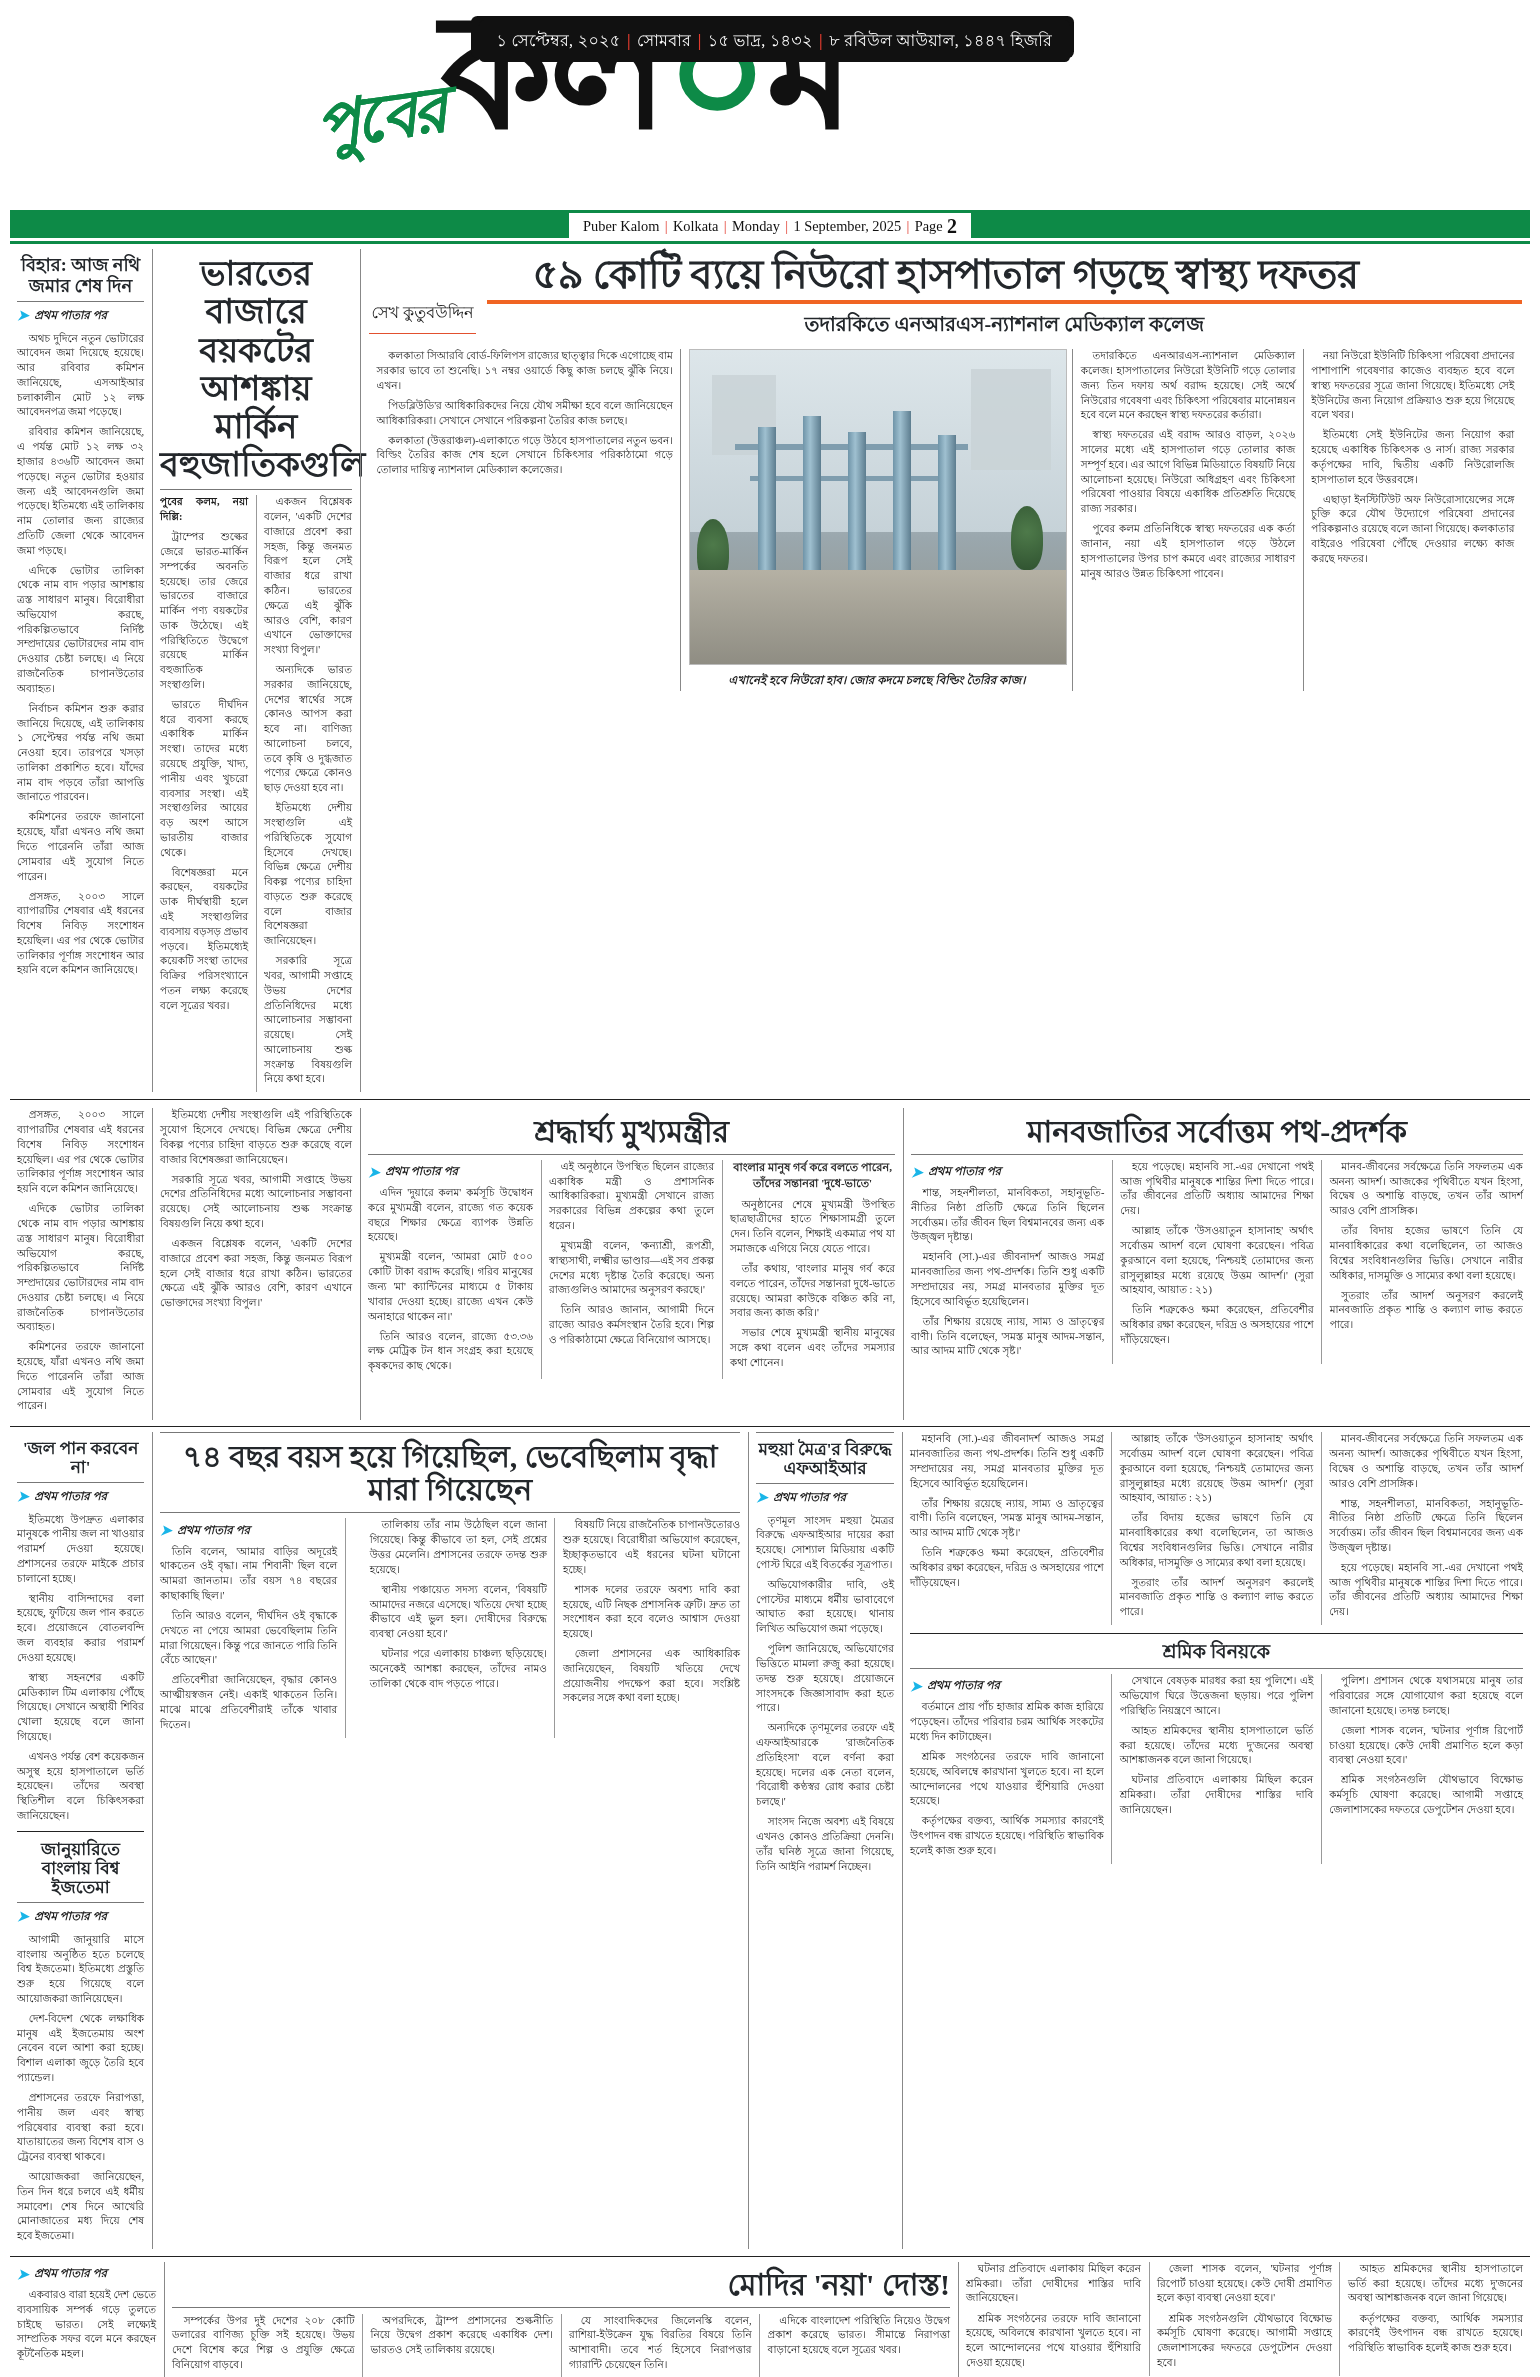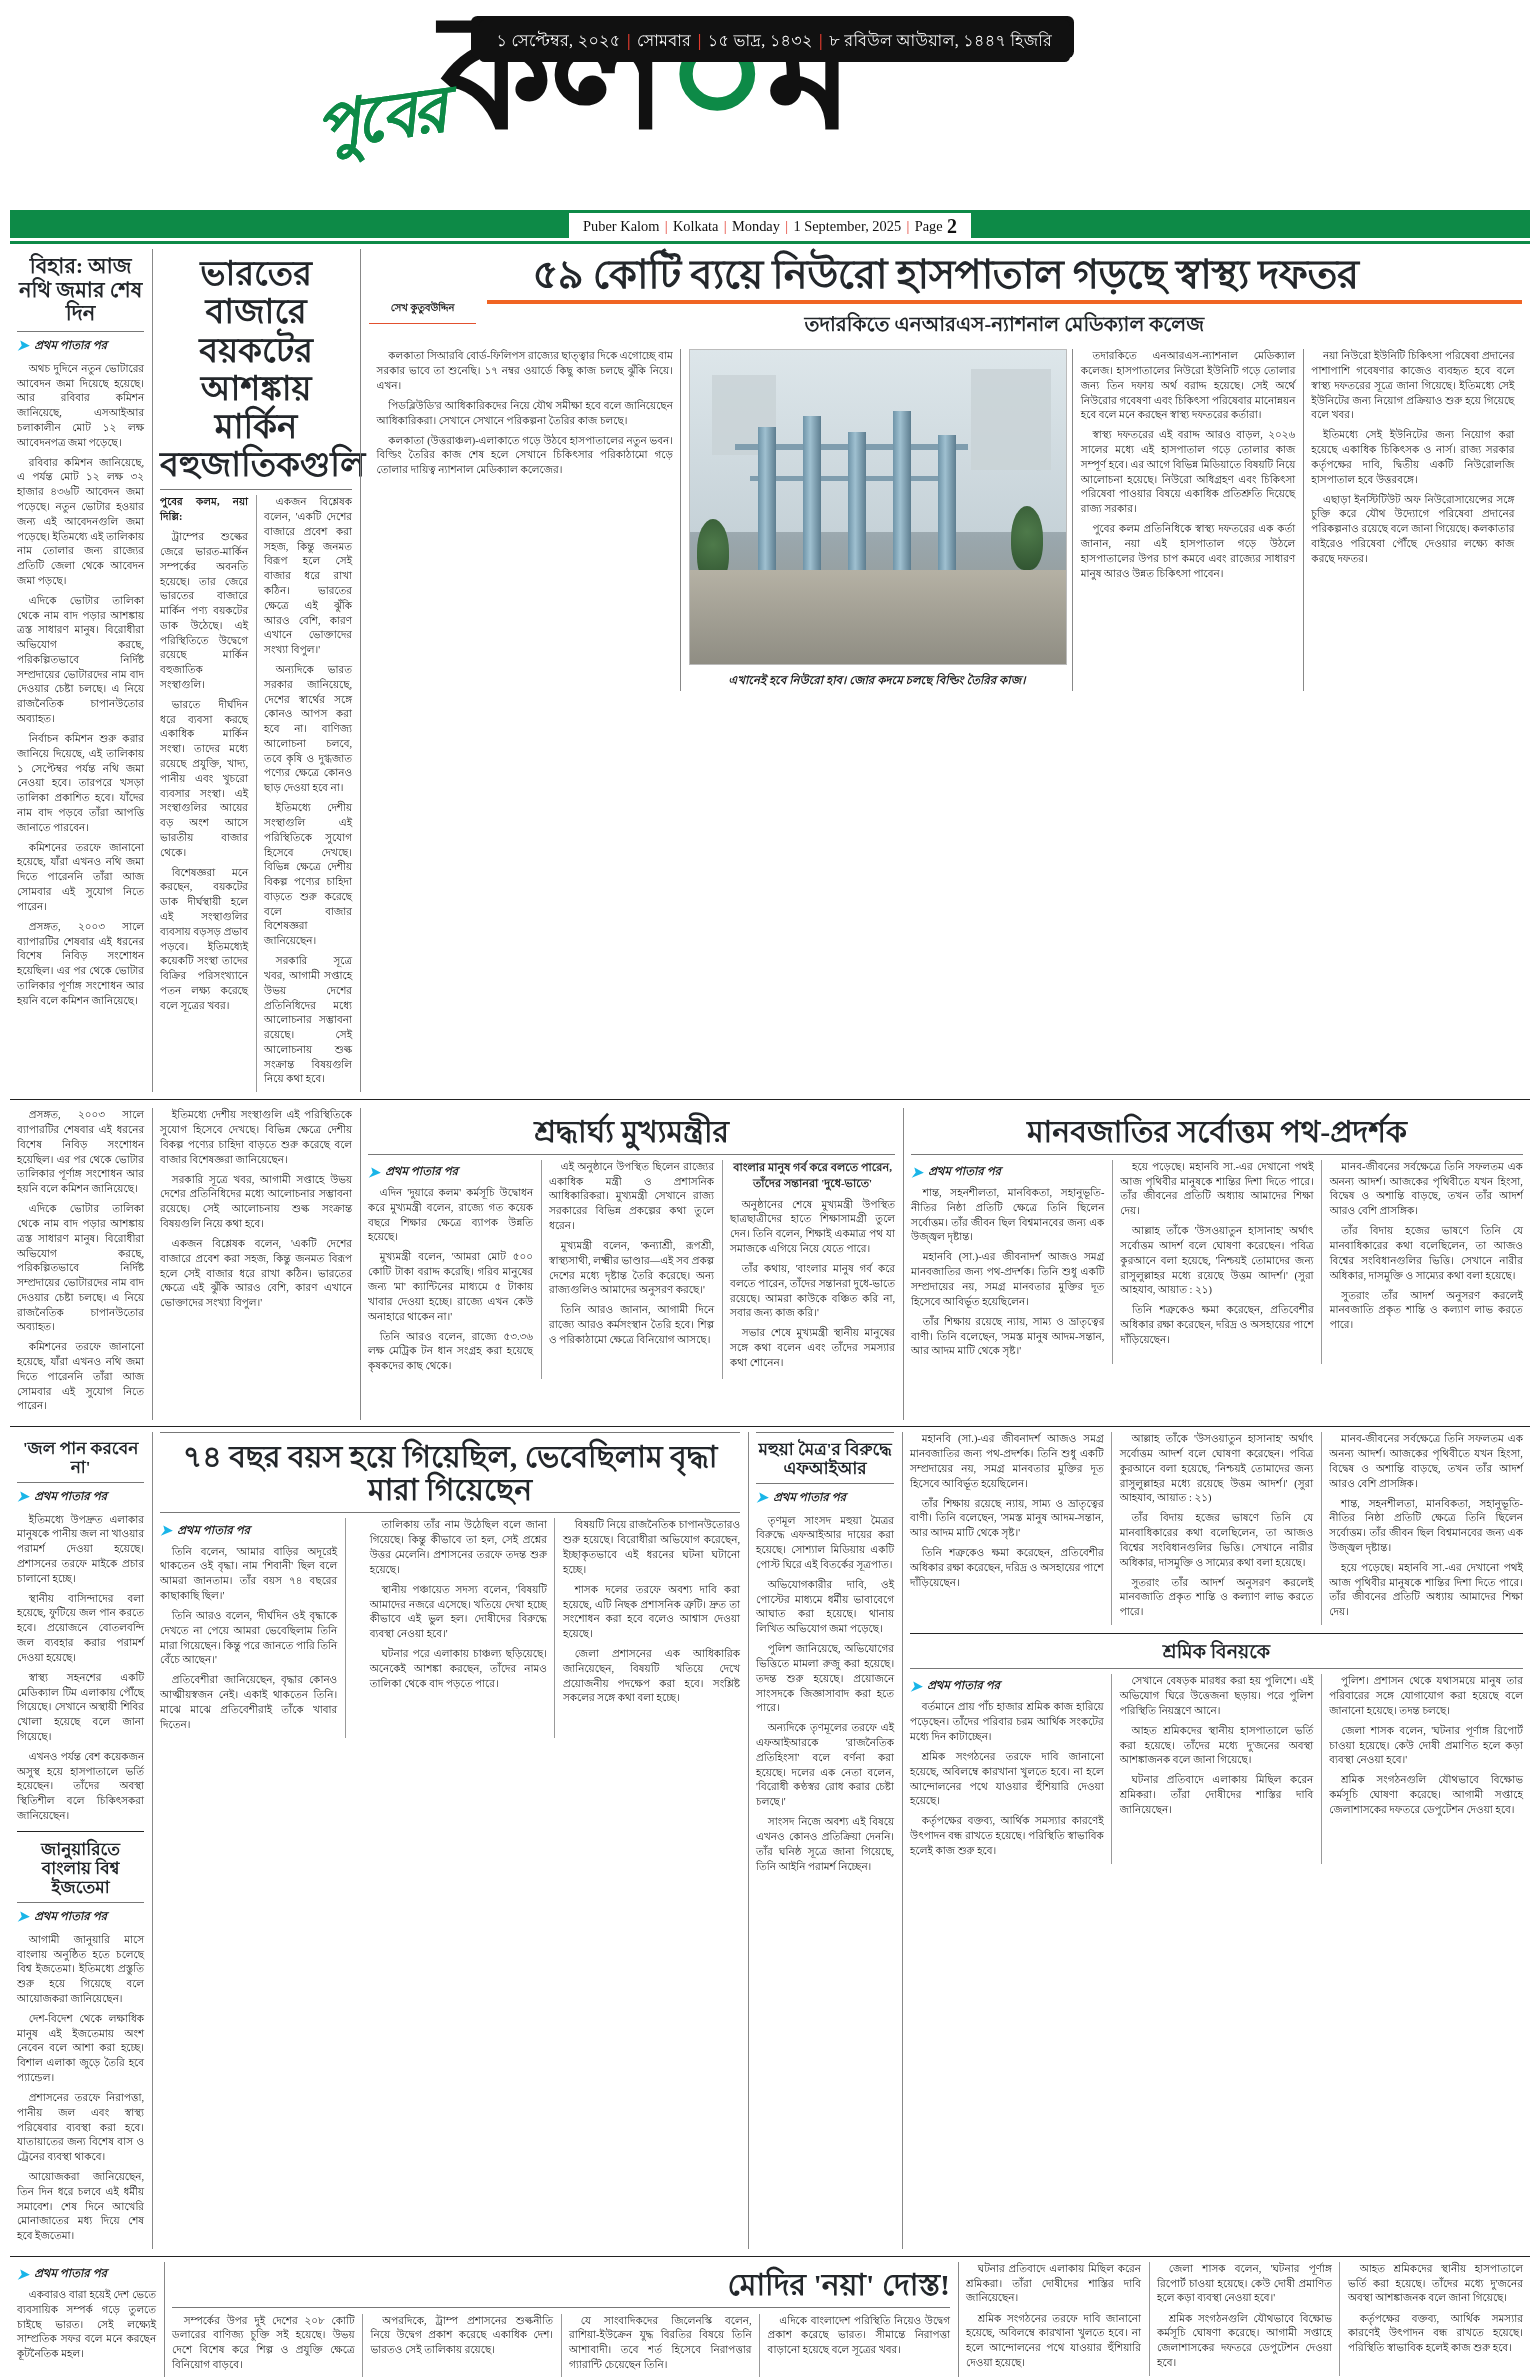--- a/index.html
+++ b/index.html
@@ -36,26 +36,26 @@
   .col-body p{margin:0 0 5.3px;text-indent:11.7px;}
   .vline{border-left:0.5px solid #888;}
   .sec{display:flex;}
   .colpad{padding:0 7.5px;box-sizing:border-box;}
 
   
   .blockA{display:flex;margin-top:5.3px;}
   .A1{width:142px;}
   .A2{width:208px;}
   .A3{flex:1;}
-  .A1 h2{font-size:21px;}
+  .A1 h2{font-size:18px;}
   .A2 h2{font-size:34px;}
   .leadbox{padding:0 8.5px;}
   .lead-title{font-size:40px;font-weight:700;text-align:center;letter-spacing:-0.5px;line-height:1.08;color:#23272b;margin:4.3px 0 3.2px;}
   .lead-sub-row{display:flex;align-items:flex-start;gap:10.7px;margin-top:3.2px;}
-  .byline{width:107px;font-size:10px;font-weight:700;text-align:center;border-bottom:1.6px solid #e2502e;padding-bottom:6.4px;}
+  .byline{width:107px;font-size:16px;font-weight:400;text-align:center;border-bottom:1.6px solid #e2502e;padding-bottom:6.4px;}
   .subhead-wrap{flex:1;}
   .subhead-bar{height:4.8px;background:#f06423;margin-bottom:4.3px;}
   .subhead{font-size:20px;font-weight:700;text-align:center;color:#23272b;}
   .lead-cols{display:flex;margin-top:7.5px;}
   .photo{width:100%;height:314px;background:linear-gradient(180deg,#cfd9de 0%,#b9c6cd 38%,#9aa7ad 60%,#8d8f86 100%);
          position:relative;overflow:hidden;border:0.5px solid #bbb;}
   .photo .sky{position:absolute;inset:0 0 42% 0;background:linear-gradient(180deg,#dde6ea,#c6d2d8);}
   .photo .grnd{position:absolute;left:0;right:0;bottom:0;height:30%;background:linear-gradient(180deg,#b5b1a4,#8f8d83);}
   .photo .pillar{position:absolute;bottom:28%;width:18px;background:linear-gradient(90deg,#6f94a8,#9fc0d0 40%,#5d7d8f);}
   .photo .beam{position:absolute;background:#7f9dae;height:5.3px;}

